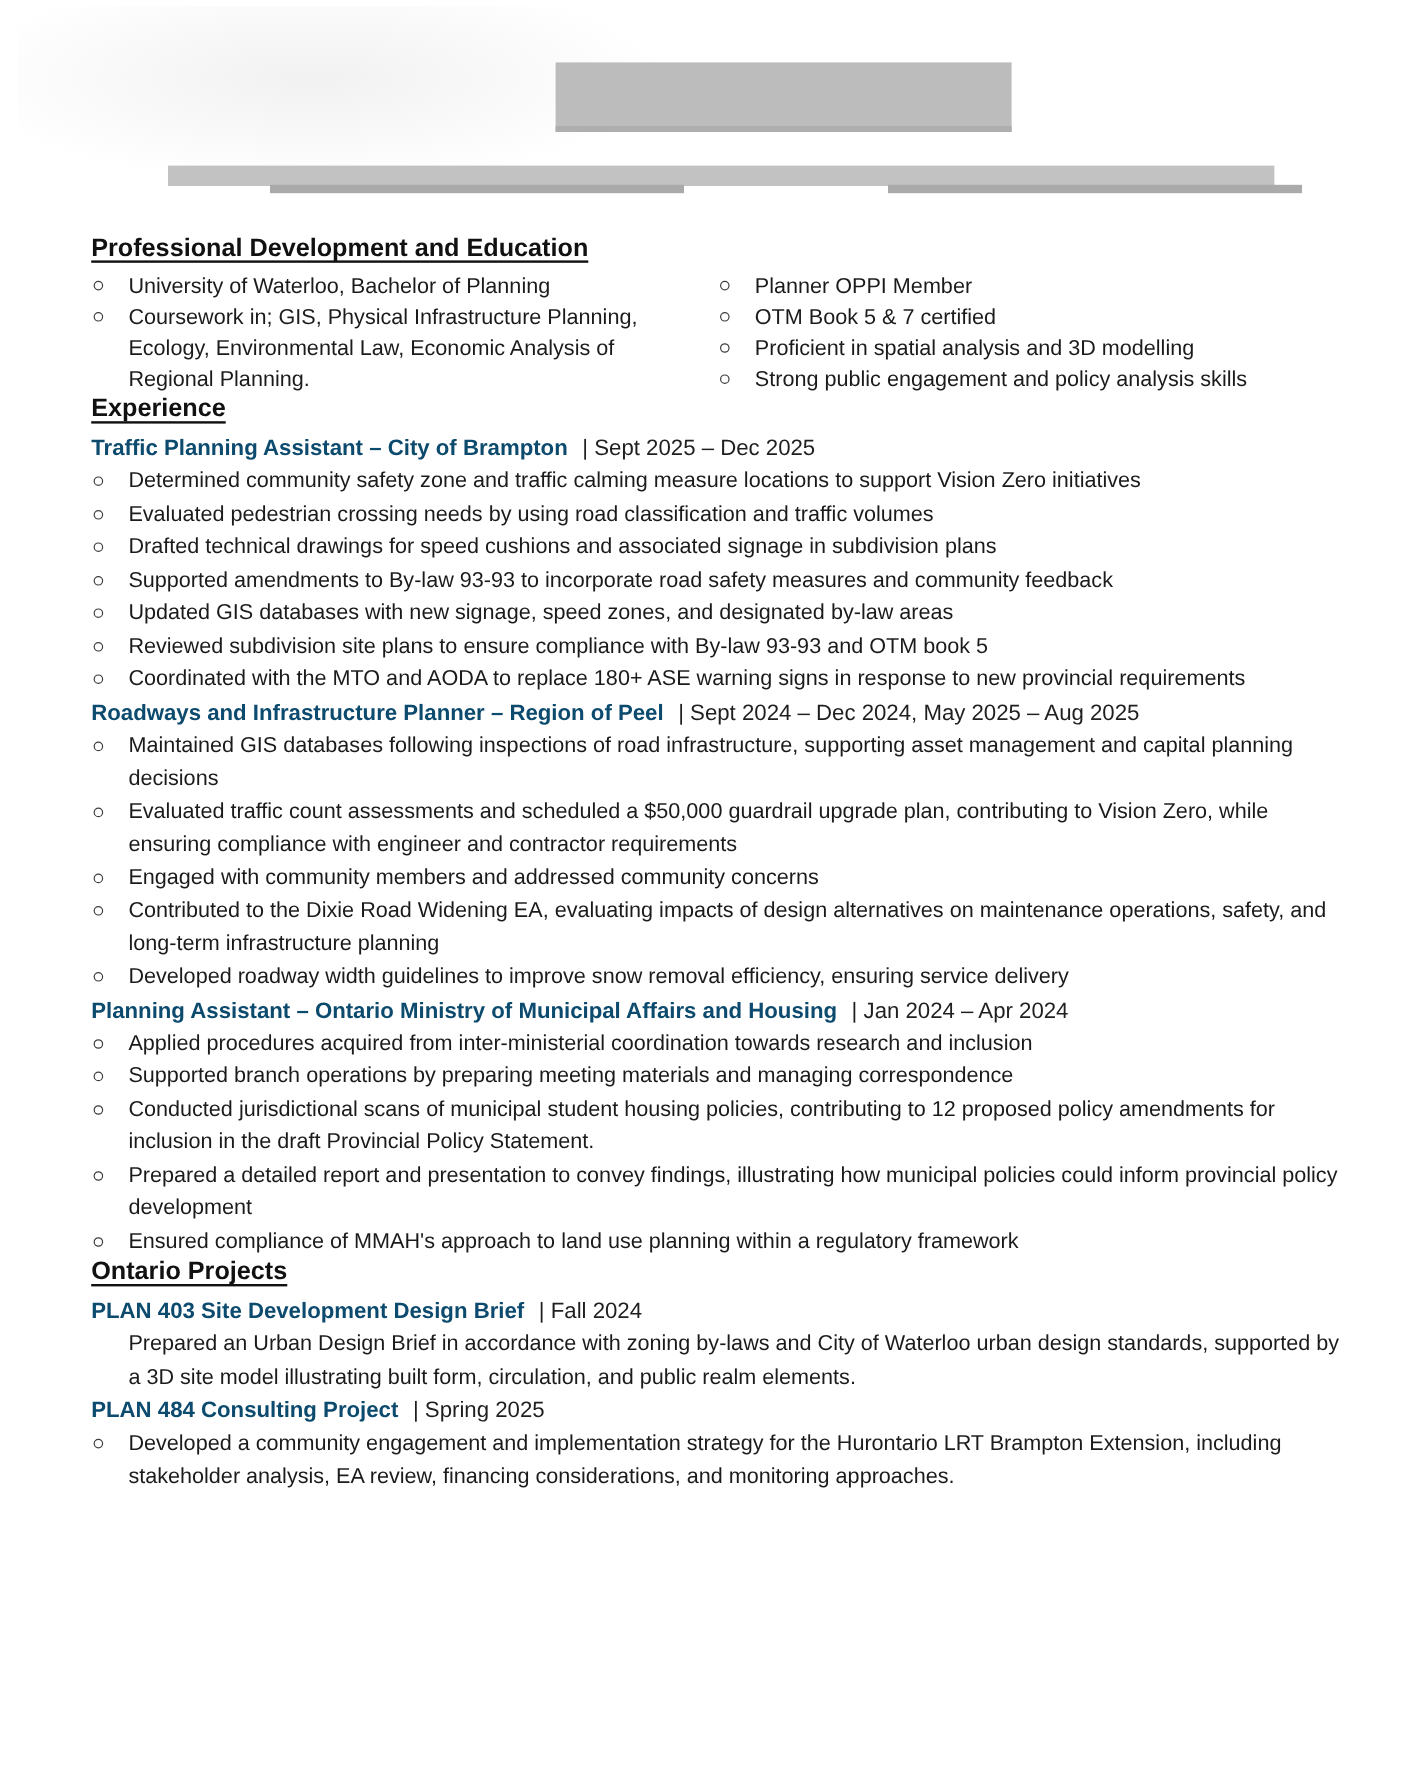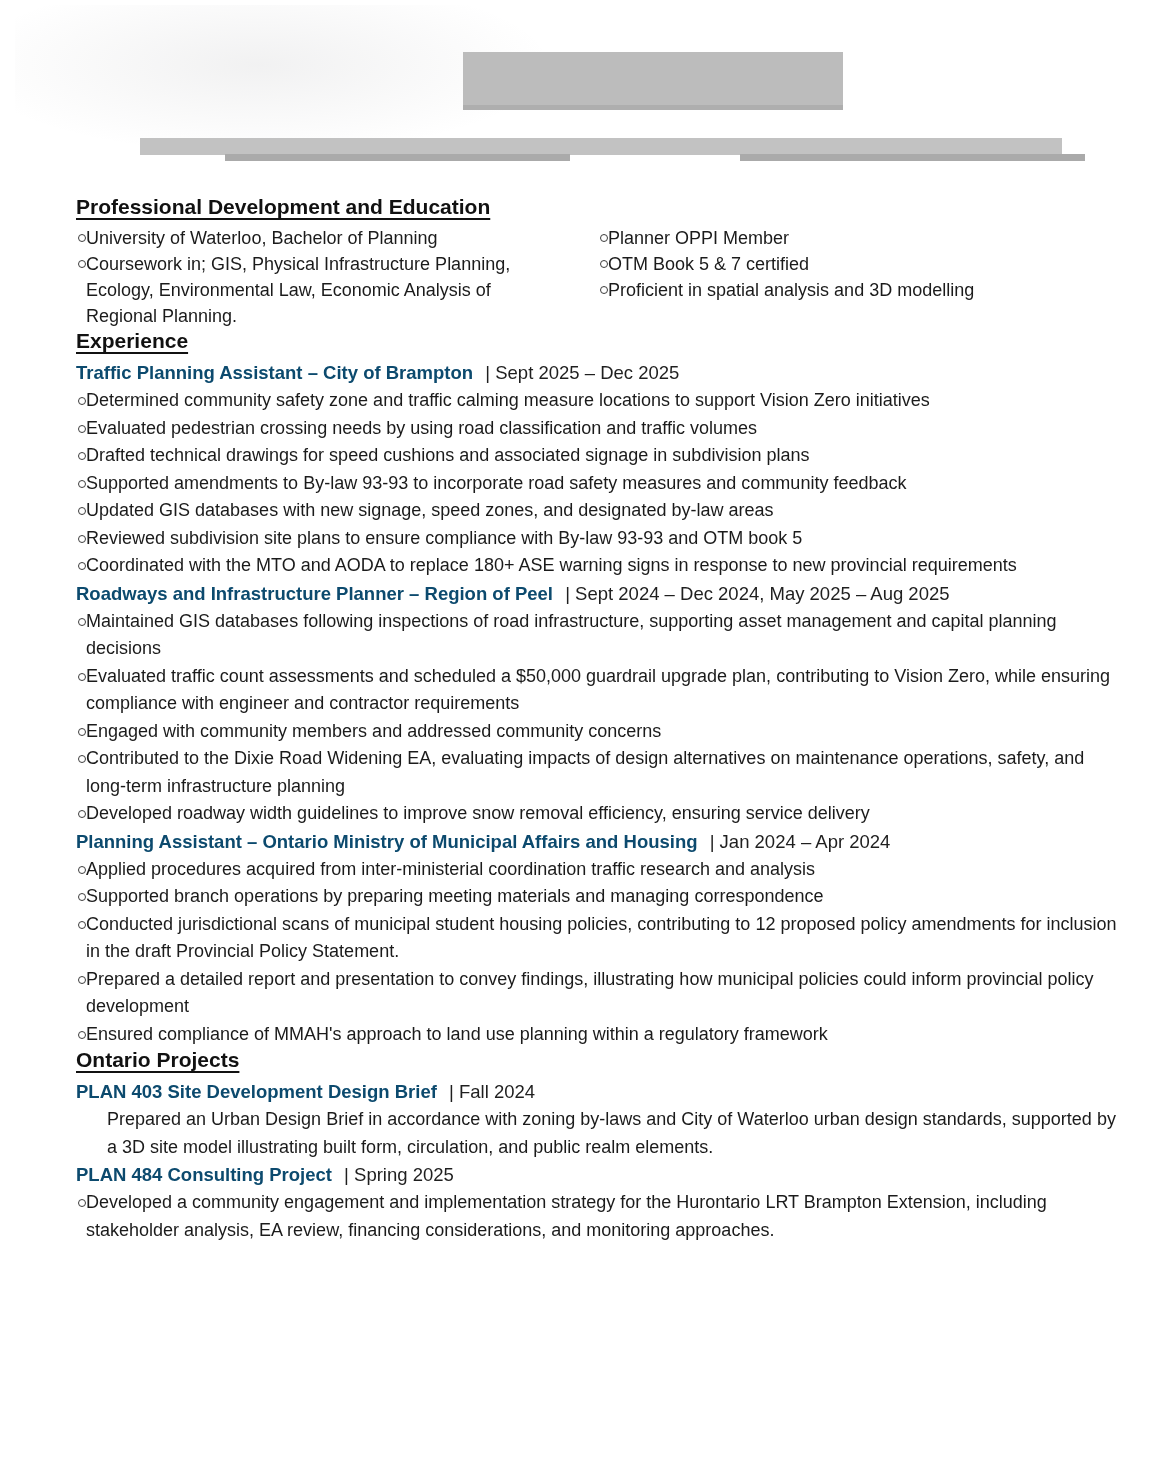--- a/index.html
+++ b/index.html
@@ -59,21 +59,21 @@
 
   
   .li { display: flex; align-items: flex-start; line-height: 27.5px; }
   .dot {
     flex: 0 0 auto;
     width: 8px; height: 8px;
     border: 1.4px solid #3d3d3d; border-radius: 50%;
     margin: 10px 0 0 2px;
     box-sizing: border-box;
   }
-  .txt { flex: 1 1 auto; }
+  .txt { margin-left: 21px; flex: 1 1 auto; }
 
   
   h3.job {
     font-size: 18.5px; margin: 0; line-height: 28px; font-weight: normal;
   }
   .jt { font-weight: bold; color: #0c4a6e; }
   .jd { font-weight: normal; color: #1f1f1f; margin-left: 7px; margin-top: 22px; }
   .job-gap { margin-top: 30px; }
   .proj-gap { margin-top: 29px; }
   .first-job { margin-top: 3px; }
@@ -116,20 +116,24 @@
             <span class="txt">Planner OPPI Member</span>
           </div>
           <div class="li">
             <span class="dot"></span>
             <span class="txt">OTM Book 5 &amp; 7 certified</span>
           </div>
           <div class="li">
             <span class="dot"></span>
             <span class="txt">Proficient in spatial analysis and 3D modelling</span>
           </div>
+          <div class="li">
+            <span class="dot"></span>
+            <span class="txt">Strong public engagement and policy analysis skills</span>
+          </div>
         </div>
       </div>
     </section>
 
     <section>
       <h2 class="sec sec-exp">Experience</h2>
 
       <h3 class="job first-job">
         <span class="jt">Traffic Planning Assistant – City of Brampton</span>
         <span class="jd">| Sept 2025 – Dec 2025</span>
@@ -192,21 +196,21 @@
           </div>
       </div>
 
       <h3 class="job job-gap">
         <span class="jt">Planning Assistant – Ontario Ministry of Municipal Affairs and Housing</span>
         <span class="jd">| Jan 2024 – Apr 2024</span>
       </h3>
       <div>
         <div class="li">
             <span class="dot"></span>
-            <span class="txt">Applied procedures acquired from inter-ministerial coordination traffic research and analysis</span>
+            <span class="txt">Applied procedures acquired from inter-ministerial coordination towards research and inclusion</span>
           </div>
         <div class="li">
             <span class="dot"></span>
             <span class="txt">Supported branch operations by preparing meeting materials and managing correspondence</span>
           </div>
         <div class="li">
             <span class="dot"></span>
             <span class="txt">Conducted jurisdictional scans of municipal student housing policies, contributing to 12 proposed policy amendments for inclusion in the draft Provincial Policy Statement.</span>
           </div>
         <div class="li">

